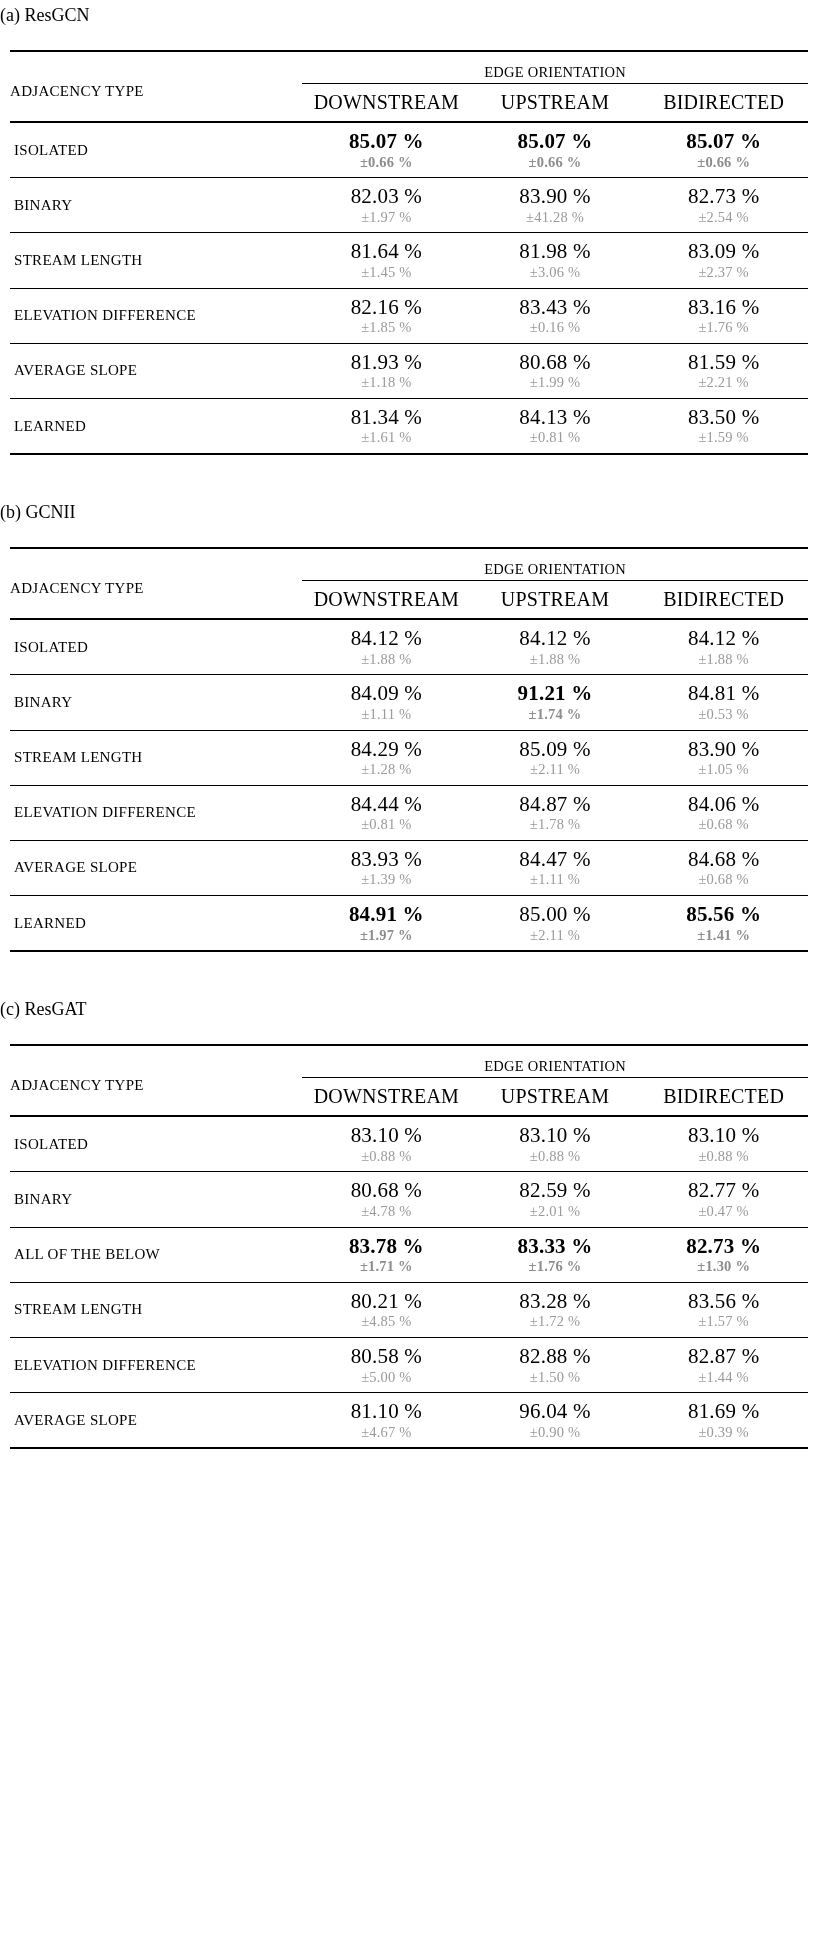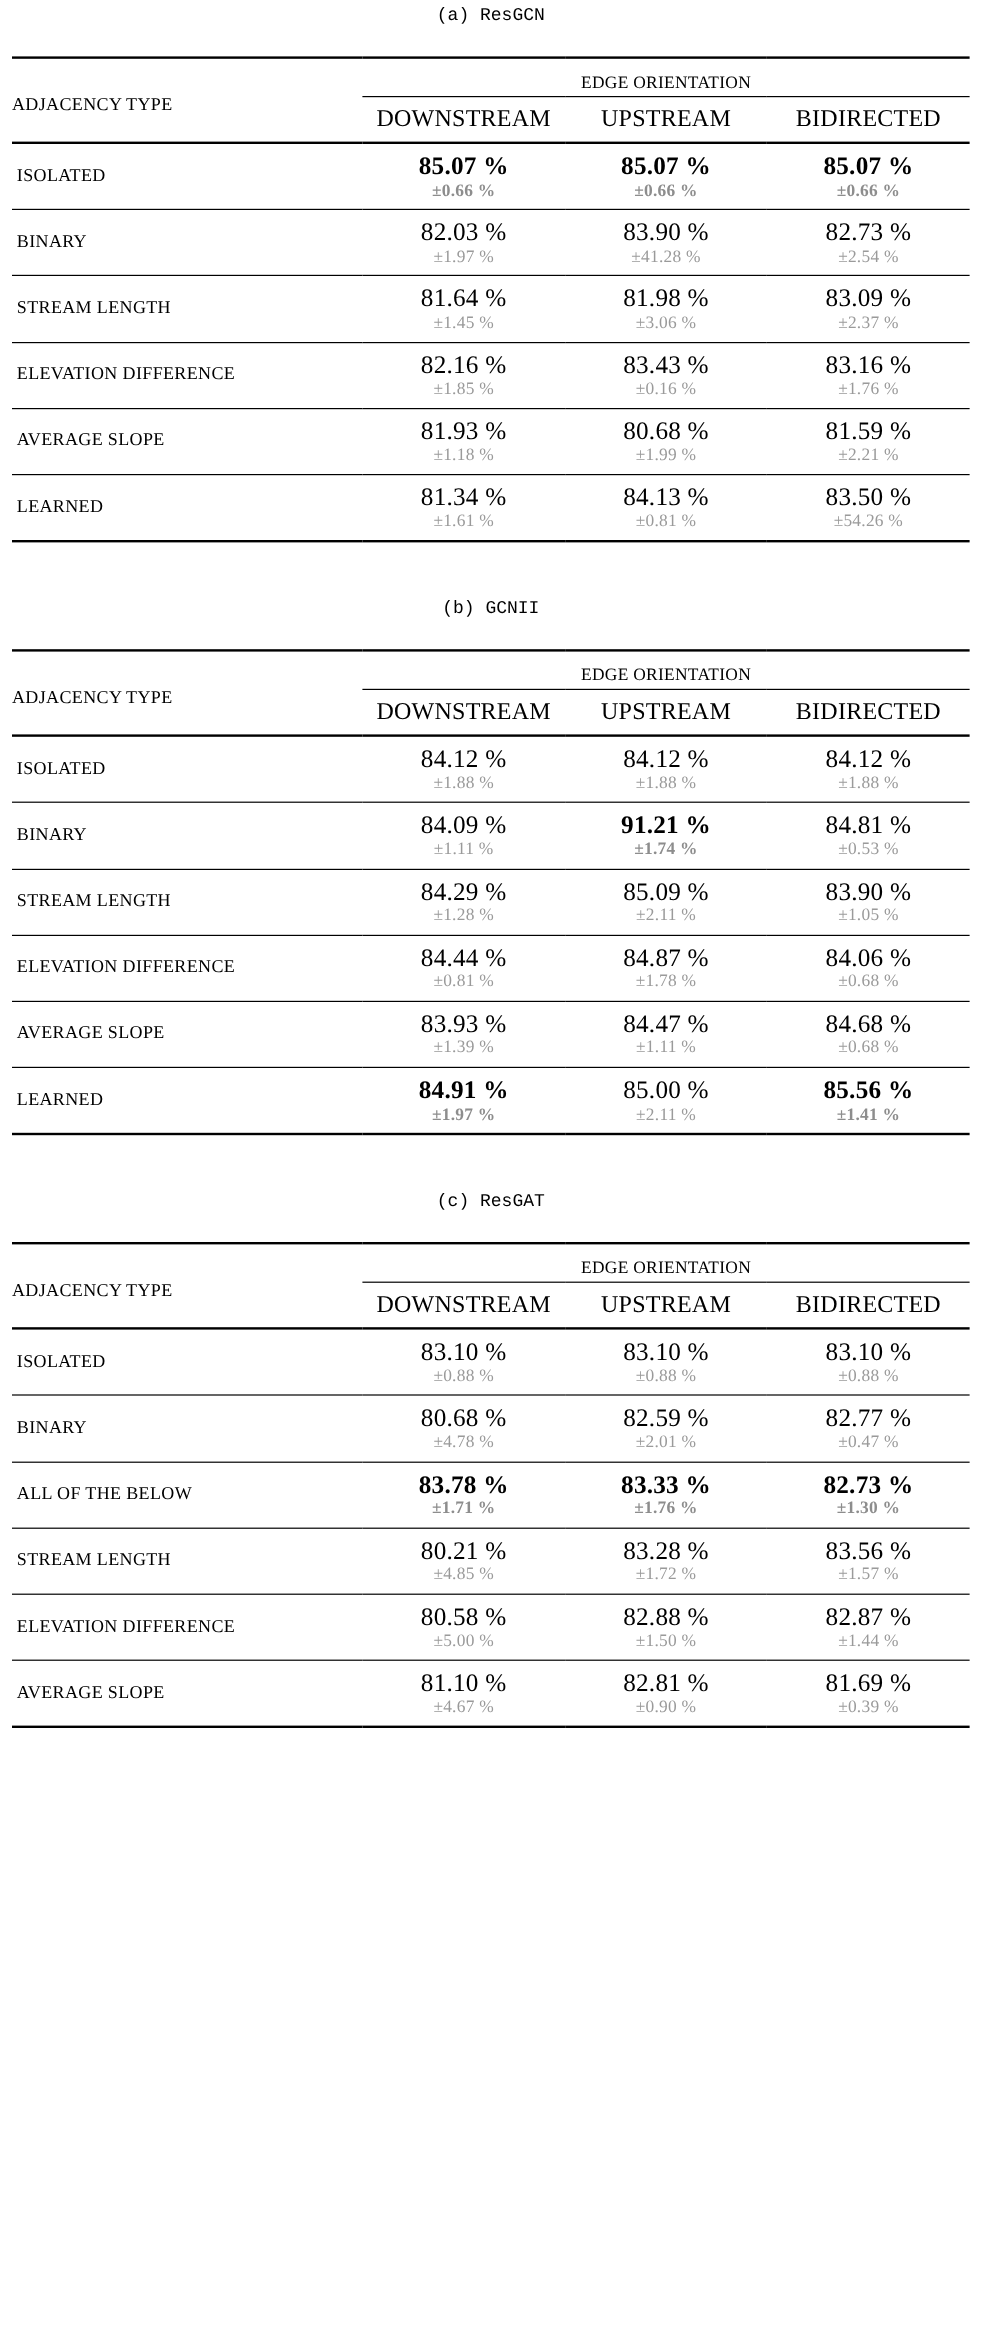--- a/index.html
+++ b/index.html
@@ -17,24 +17,23 @@
   .page {
     width: 818px;
     height: 1953px;
     position: relative;
     box-sizing: border-box;
   }
 
   .subfig { width: 818px; }
 
   .subfig-caption {
-    text-align: center;
-    font-size: 15px;
+    font-size: 18px;
     line-height: 1;
-    font-family: Liberation Mono, monospace;
+    font-family: Liberation Serif, serif;
     color: #000;
   }
 
   table.tbl {
     border-collapse: collapse;
     margin: 0 10px 0 10px;
     width: 798px;
     table-layout: fixed;
   }
 
@@ -216,21 +215,21 @@
               <td class="datacell">
                 <div class="val">81.34 %</div>
                 <div class="err">±1.61 %</div>
               </td>
               <td class="datacell">
                 <div class="val">84.13 %</div>
                 <div class="err">±0.81 %</div>
               </td>
               <td class="datacell">
                 <div class="val">83.50 %</div>
-                <div class="err">±54.26 %</div>
+                <div class="err">±1.59 %</div>
               </td>
             </tr>
           </tbody>
         </table>
       </div>
       <div class="sep-a"></div>
       <div class="subfig">
         <div class="caption-gap-top"></div>
         <div class="subfig-caption">(b) GCNII</div>
         <div class="caption-gap-bot"></div>
@@ -445,21 +444,21 @@
                 <div class="err">±1.44 %</div>
               </td>
             </tr>
             <tr class="datarow midrule botrule">
               <td class="rowlabel">AVERAGE SLOPE</td>
               <td class="datacell">
                 <div class="val">81.10 %</div>
                 <div class="err">±4.67 %</div>
               </td>
               <td class="datacell">
-                <div class="val">82.81 %</div>
+                <div class="val">96.04 %</div>
                 <div class="err">±0.90 %</div>
               </td>
               <td class="datacell">
                 <div class="val">81.69 %</div>
                 <div class="err">±0.39 %</div>
               </td>
             </tr>
           </tbody>
         </table>
       </div>

